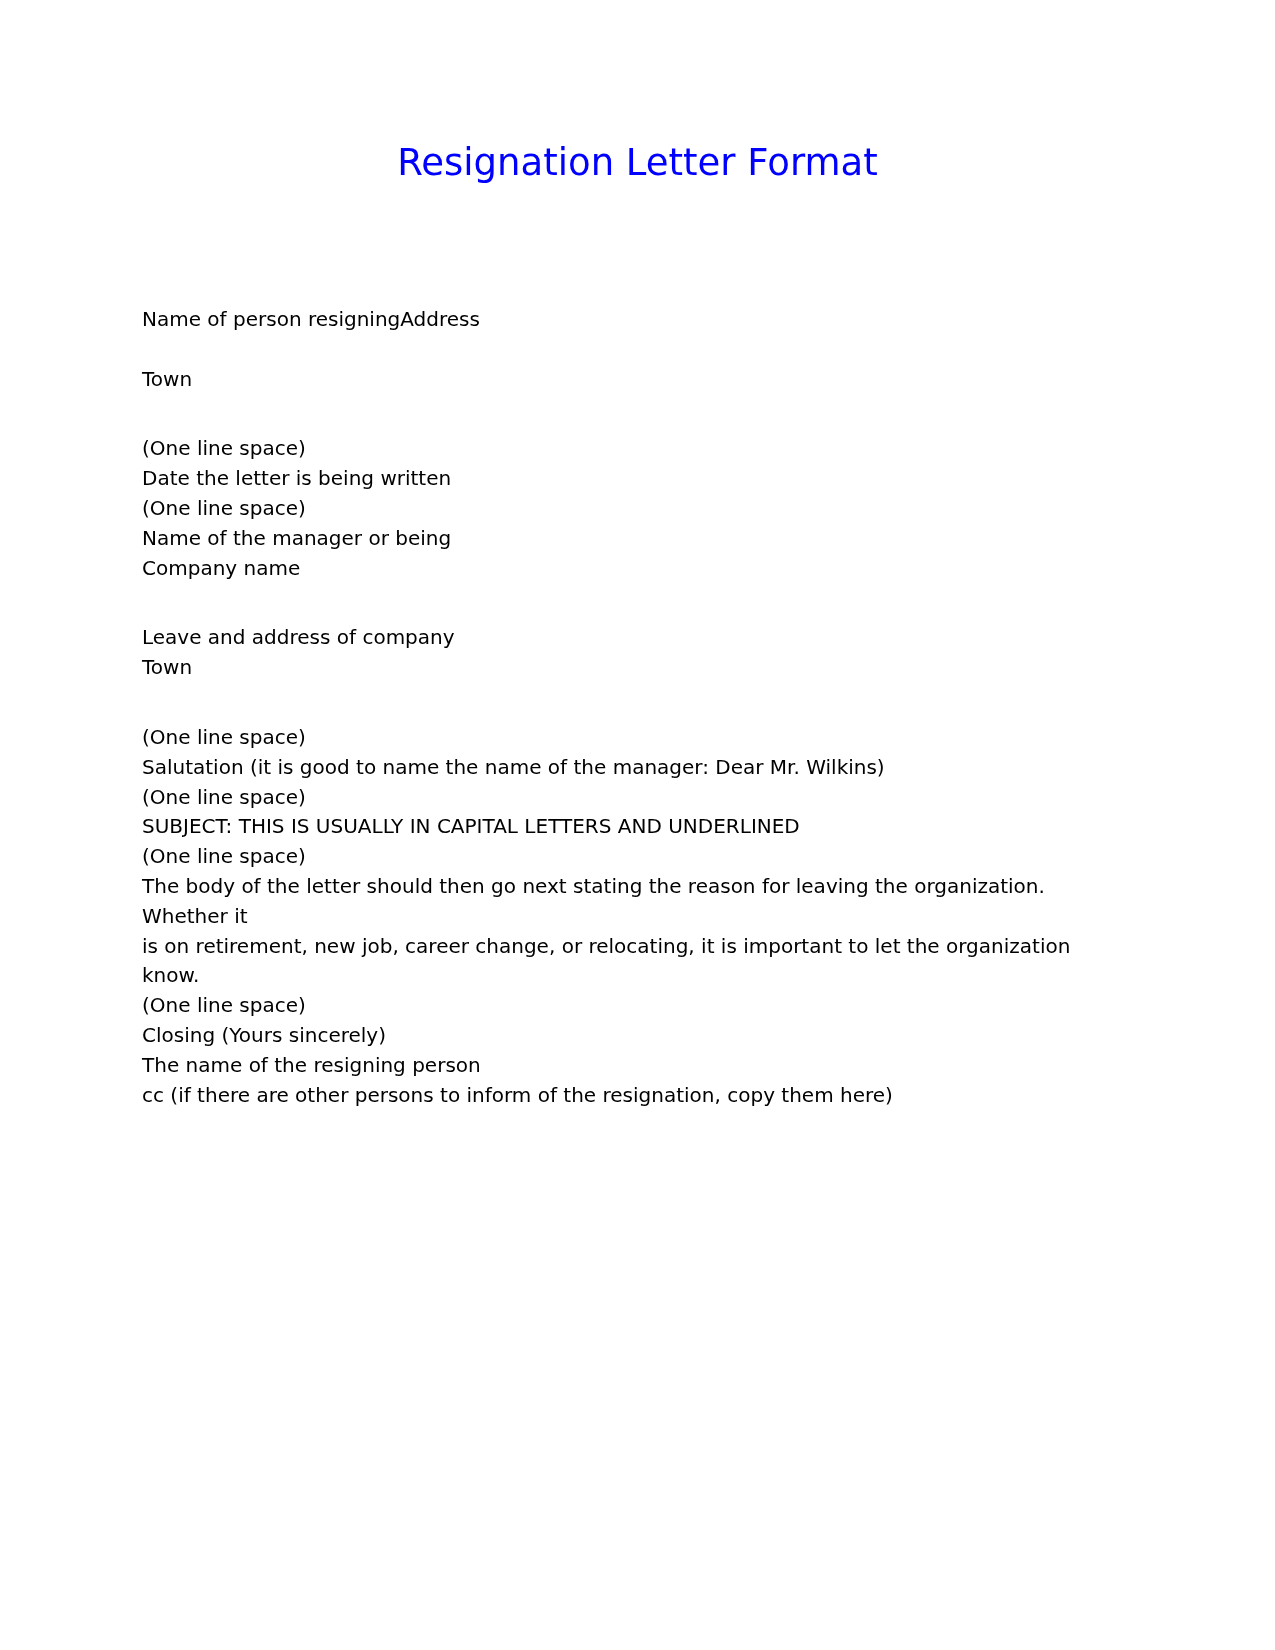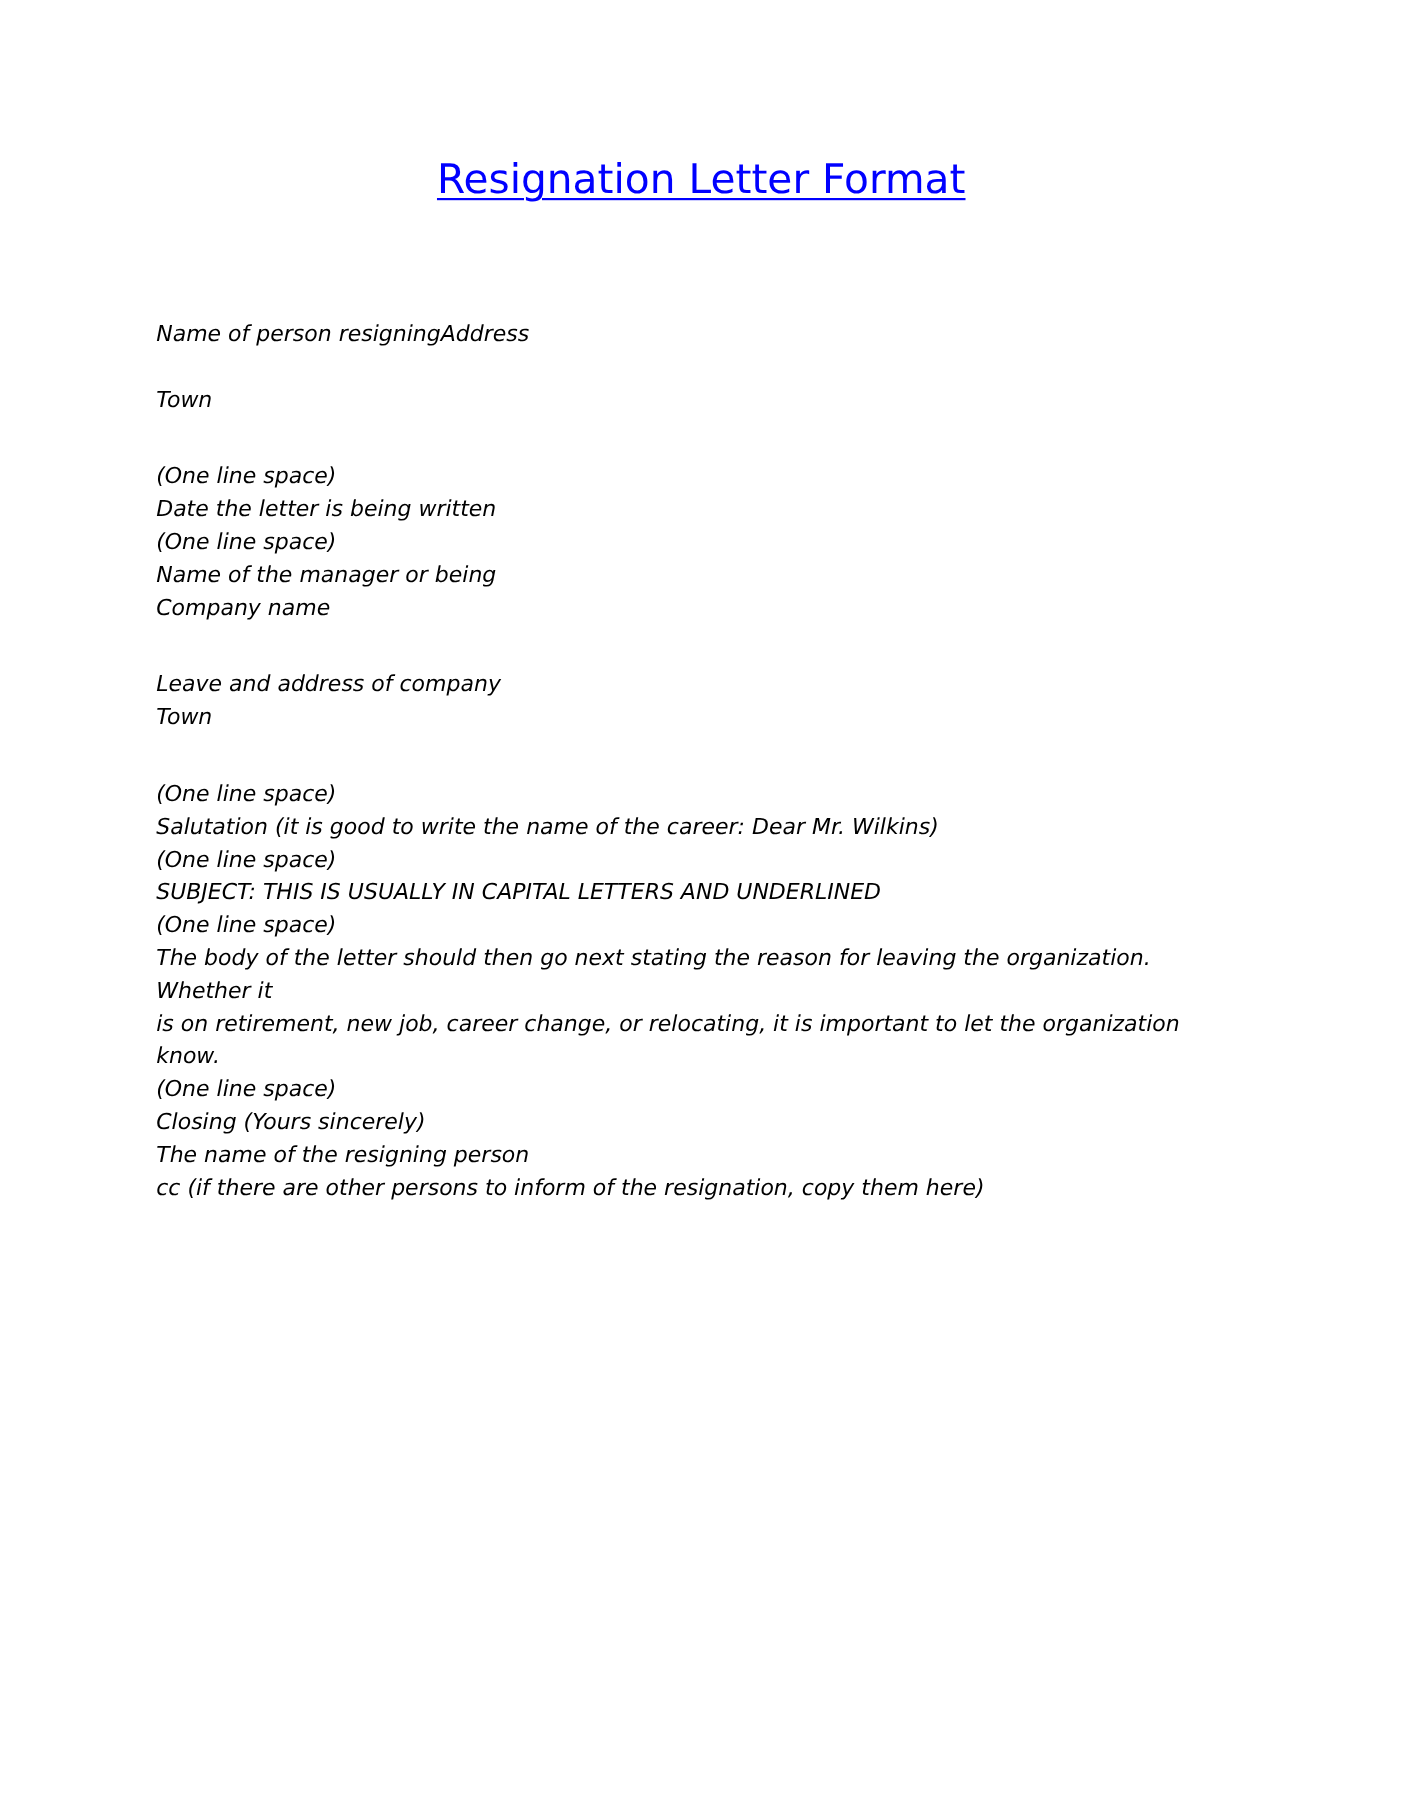--- a/index.html
+++ b/index.html
@@ -30,30 +30,28 @@
     width: 1275px;
     text-align: center;
     font-size: 37px;
     line-height: 46px;
     font-weight: normal;
     color: #0000ff;
     letter-spacing: 0px;
     margin: 0;
   }
   .doc-title .title-text {
-    text-decoration: underline;
     text-underline-offset: 5px;
     text-decoration-thickness: 2px;
   }
   .letter-body {
     position: absolute;
-    top: 289px;
+    top: 305px;
     left: 142px;
     width: 960px;
-    font-style: italic;
   }
   .line {
     font-size: 20px;
     line-height: 29.8px;
     color: #000000;
     white-space: pre-wrap;
     margin: 0;
   }
   .blank {
     height: 29.8px;
@@ -95,21 +93,21 @@
 
     <div class="block">
       <p class="line">Leave and address of company</p>
       <p class="line">Town</p>
     </div>
 
     <div class="gap-3"></div>
 
     <div class="block">
       <p class="line">(One line space)</p>
-      <p class="line">Salutation (it is good to write the name of the career: Dear Mr. Wilkins)</p>
+      <p class="line">Salutation (it is good to name the name of the manager: Dear Mr. Wilkins)</p>
       <p class="line">(One line space)</p>
       <p class="line">SUBJECT: THIS IS USUALLY IN CAPITAL LETTERS AND UNDERLINED</p>
       <p class="line">(One line space)</p>
       <p class="line">The body of the letter should then go next stating the reason for leaving the organization. Whether it</p>
       <p class="line">is on retirement, new job, career change, or relocating, it is important to let the organization know.</p>
       <p class="line">(One line space)</p>
       <p class="line">Closing (Yours sincerely)</p>
       <p class="line">The name of the resigning person</p>
       <p class="line">cc (if there are other persons to inform of the resignation, copy them here)</p>
     </div>

